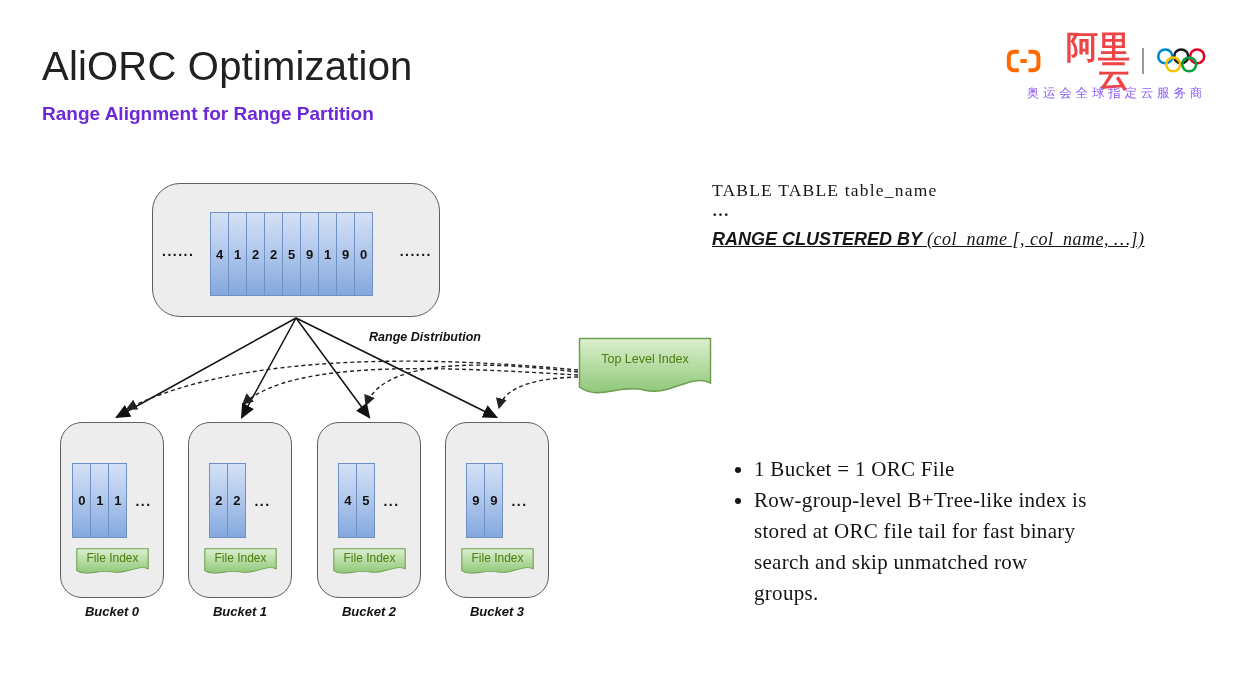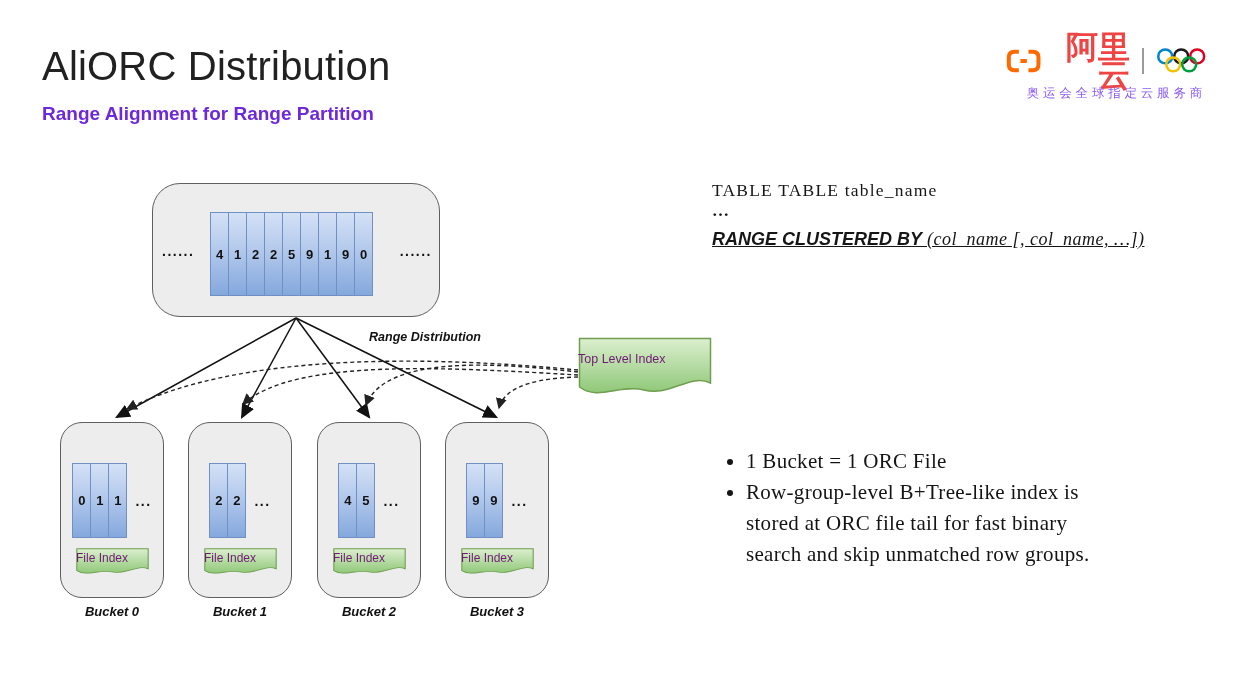--- a/index.html
+++ b/index.html
@@ -38,21 +38,21 @@
   .partition-cells .cell{height:84px;}
   .pdots{position:absolute;top:59px;}
   .pdots.left{left:9px;}
   .pdots.right{right:7px;}
 
   .range-dist-label{left:360px;top:330px;width:130px;font-size:12.5px;}
 
   
   .docshape{position:absolute;}
   .docshape svg{position:absolute;left:0;top:0;width:100%;height:100%;}
-  .doc-text{position:relative;z-index:2;color:#701a75;}
+  .doc-text{position:relative;z-index:2;text-align:center;color:#4d7c0f;}
   .top-index{left:578px;top:337px;width:134px;height:62px;}
   .top-index .doc-text{padding-top:15px;font-size:12.5px;}
 
   
   .bucket{top:422px;width:104px;height:176px;border-radius:22px;}
   .bucket-cells{position:absolute;left:0;right:0;top:40px;height:75px;
                 display:flex;justify-content:center;}
   .bucket-cells .cell{height:75px;}
   .bucket-cells .dots{align-self:center;margin-left:8px;}
   .file-index{position:absolute;left:15px;top:125px;width:73px;height:28px;}
@@ -65,30 +65,30 @@
   
   .code{position:absolute;left:712px;top:180px;width:520px;color:#161616;}
   .code-line1{font-family:"Liberation Serif",serif;font-size:17.5px;letter-spacing:1.2px;}
   .code-line2{font-family:"Liberation Serif",serif;font-size:17px;font-weight:700;line-height:14px;margin-top:3px;letter-spacing:1px;}
   .code-line3,.code-line4{font-size:18px;line-height:24px;}
   .code-line3{margin-top:9px;text-decoration:underline;}
   .kw{font-family:"Liberation Sans",sans-serif;font-weight:700;font-style:italic;}
   .syn{font-family:"Liberation Serif",serif;font-style:italic;letter-spacing:0.5px;}
 
   .notes{position:absolute;left:712px;top:442px;width:392px;}
-  .notes ul{margin:4px;padding-left:30px;}
+  .notes ul{margin:12px;padding-left:30px;}
   .notes li{font-family:"Liberation Serif",serif;font-size:21px;line-height:31px;
             color:#141414;letter-spacing:0.3px;margin:0;}
 </style>
 </head>
 <body>
 
 <div class="slide">
 
-  <div class="title">AliORC Distribution</div>
+  <div class="title">AliORC Optimization</div>
   <div class="subtitle">Range Alignment for Range Partition</div>
 
   <div class="logo">
     <div class="logo-row">
       <svg class="brand-mark" viewBox="0 0 44 30">
         <path d="M16 3.5 H10.5 C6 3.5 3.5 6 3.5 10.5 V19.5 C3.5 24 6 26.5 10.5 26.5 H16" fill="none" stroke="#FF6A00" stroke-width="5"></path>
         <path d="M28 3.5 H33.5 C38 3.5 40.5 6 40.5 10.5 V19.5 C40.5 24 38 26.5 33.5 26.5 H28" fill="none" stroke="#FF6A00" stroke-width="5"></path>
         <line x1="18" y1="15" x2="26" y2="15" stroke="#FF6A00" stroke-width="5"></line>
       </svg>
       <span class="brand-text">阿里云</span>

